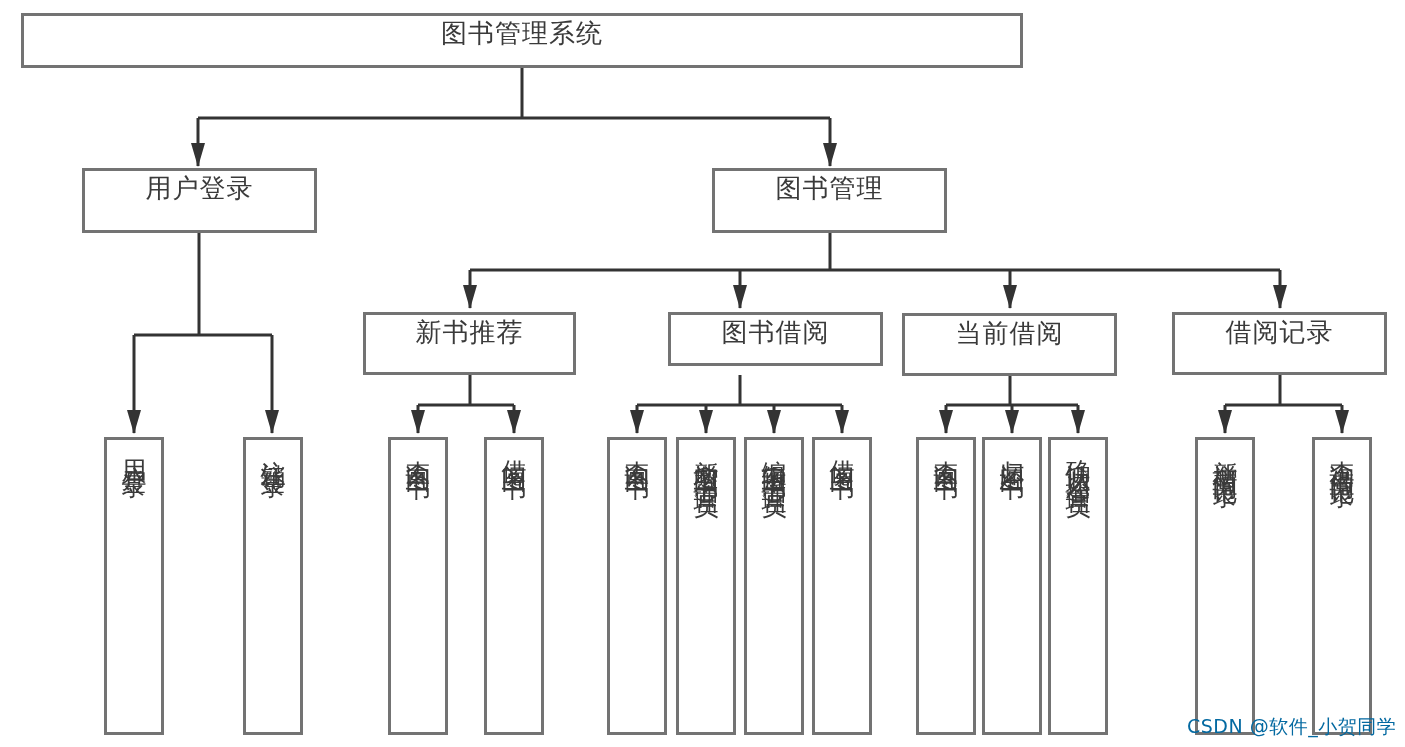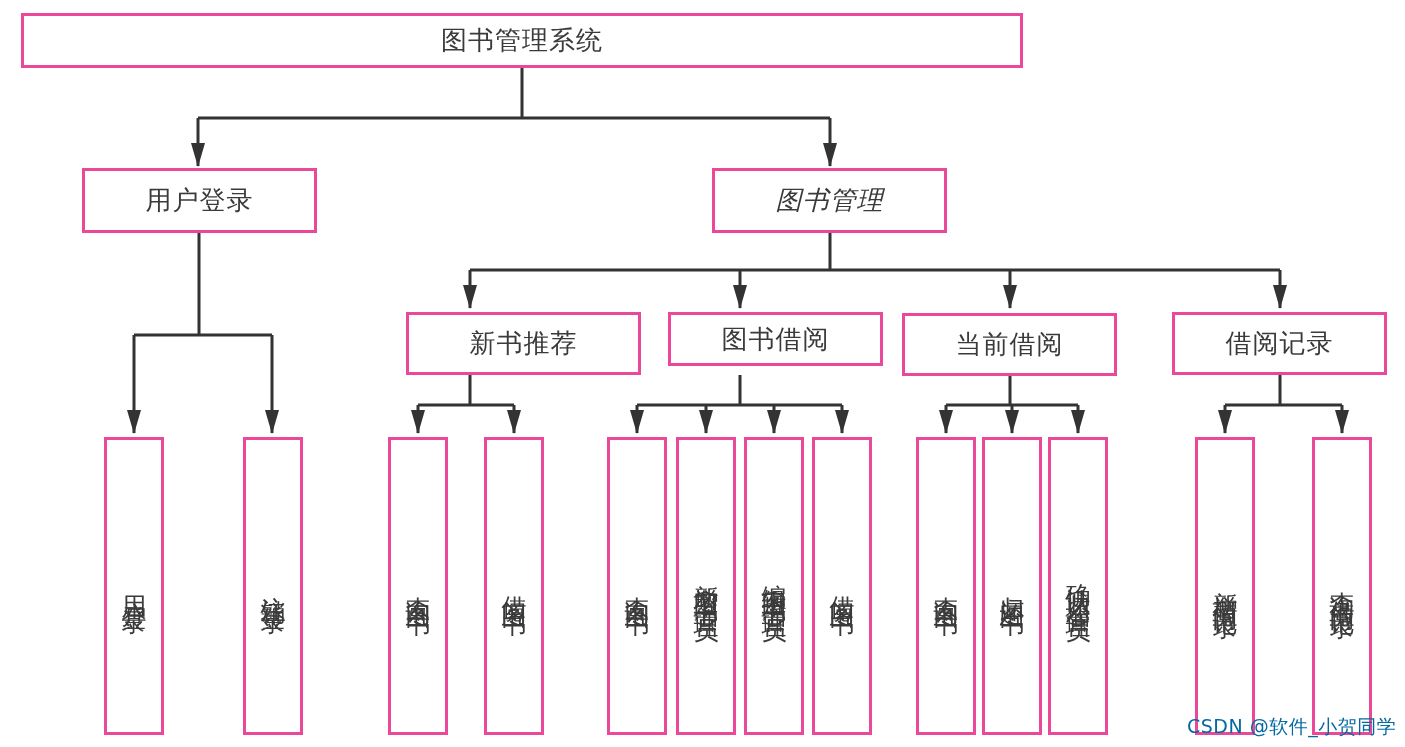--- a/index.html
+++ b/index.html
@@ -18,24 +18,24 @@
   .edges {
     position: absolute;
     left: 0;
     top: 0;
     width: 1405px;
     height: 747px;
   }
   .box {
     position: absolute;
     box-sizing: border-box;
-    border: 3px solid #ec4899;
+    border: 3px solid #737373;
     background: #ffffff;
     display: flex;
-    align-items: center;
+    align-items: flex-start;
     justify-content: center;
     color: #3a3a3a;
   }
   .h-label {
     font-size: 26px;
     white-space: nowrap;
     letter-spacing: 1px;
   }
   .v-label {
     writing-mode: vertical-rl;
@@ -98,25 +98,25 @@
     </g>
   </svg>
 
   <div class="box" style="left:21px; top:13px; width:1002px; height:55px;">
     <span class="h-label">图书管理系统</span>
   </div>
 
   <div class="box" style="left:82px; top:168px; width:235px; height:65px;">
     <span class="h-label">用户登录</span>
   </div>
-  <div class="box" style="left:712px; top:168px; width:235px; height:65px;font-style:italic;">
+  <div class="box" style="left:712px; top:168px; width:235px; height:65px;">
     <span class="h-label">图书管理</span>
   </div>
 
-  <div class="box" style="left:363px; top:312px; width:235px; height:63px;margin-left:43px;">
+  <div class="box" style="left:363px; top:312px; width:213px; height:63px;">
     <span class="h-label">新书推荐</span>
   </div>
   <div class="box" style="left:668px; top:312px; width:215px; height:54px;">
     <span class="h-label">图书借阅</span>
   </div>
   <div class="box" style="left:902px; top:313px; width:215px; height:63px;">
     <span class="h-label">当前借阅</span>
   </div>
   <div class="box" style="left:1172px; top:312px; width:215px; height:63px;">
     <span class="h-label">借阅记录</span>

